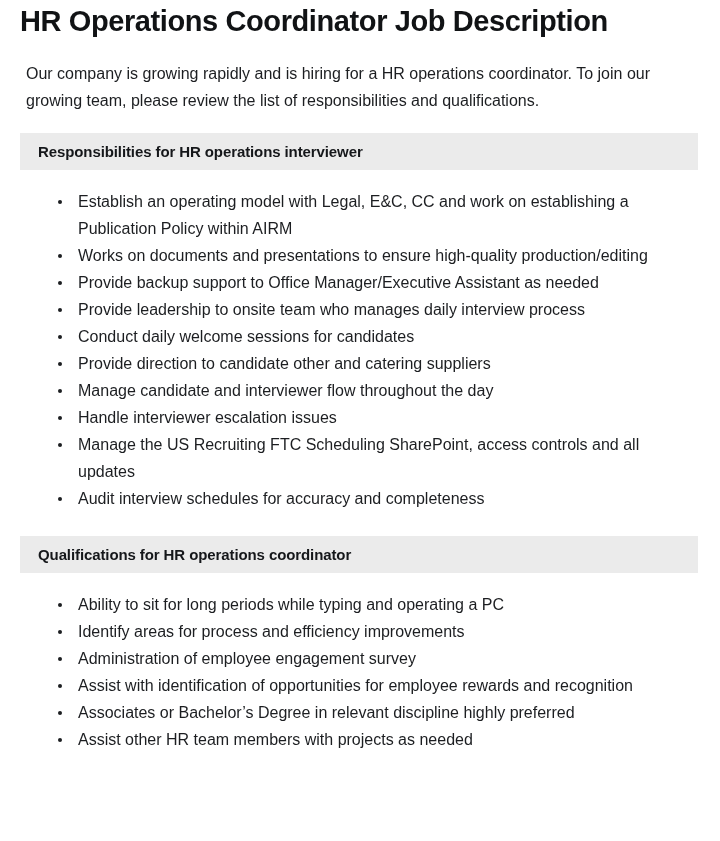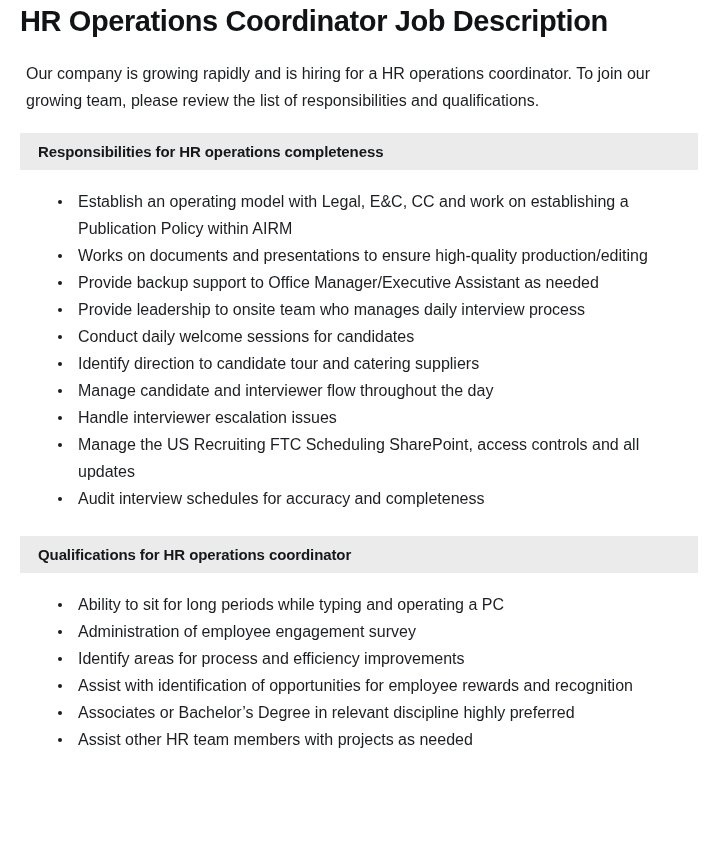--- a/index.html
+++ b/index.html
@@ -90,43 +90,43 @@
 <body>
 
 <div class="page">
 
   <h1 class="page-title">HR Operations Coordinator Job Description</h1>
 
   <p class="intro">Our company is growing rapidly and is hiring for a HR operations coordinator. To join our growing team, please review the list of responsibilities and qualifications.</p>
 
   <div class="section">
     <div class="section-header">
-      <span class="section-header-text">Responsibilities for HR operations completeness</span>
+      <span class="section-header-text">Responsibilities for HR operations interviewer</span>
     </div>
     <ul class="bullets">
       <li>Establish an operating model with Legal, E&amp;C, CC and work on establishing a Publication Policy within AIRM</li>
       <li>Works on documents and presentations to ensure high-quality production/editing</li>
       <li>Provide backup support to Office Manager/Executive Assistant as needed</li>
       <li>Provide leadership to onsite team who manages daily interview process</li>
       <li>Conduct daily welcome sessions for candidates</li>
-      <li>Identify direction to candidate tour and catering suppliers</li>
+      <li>Provide direction to candidate other and catering suppliers</li>
       <li>Manage candidate and interviewer flow throughout the day</li>
       <li>Handle interviewer escalation issues</li>
       <li>Manage the US Recruiting FTC Scheduling SharePoint, access controls and all updates</li>
       <li>Audit interview schedules for accuracy and completeness</li>
     </ul>
   </div>
 
   <div class="section qual-section">
     <div class="section-header">
       <span class="section-header-text">Qualifications for HR operations coordinator</span>
     </div>
     <ul class="bullets">
       <li>Ability to sit for long periods while typing and operating a PC</li>
+      <li>Identify areas for process and efficiency improvements</li>
       <li>Administration of employee engagement survey</li>
-      <li>Identify areas for process and efficiency improvements</li>
       <li>Assist with identification of opportunities for employee rewards and recognition</li>
       <li>Associates or Bachelor’s Degree in relevant discipline highly preferred</li>
       <li>Assist other HR team members with projects as needed</li>
     </ul>
   </div>
 
 </div>
 
 </body></html>

